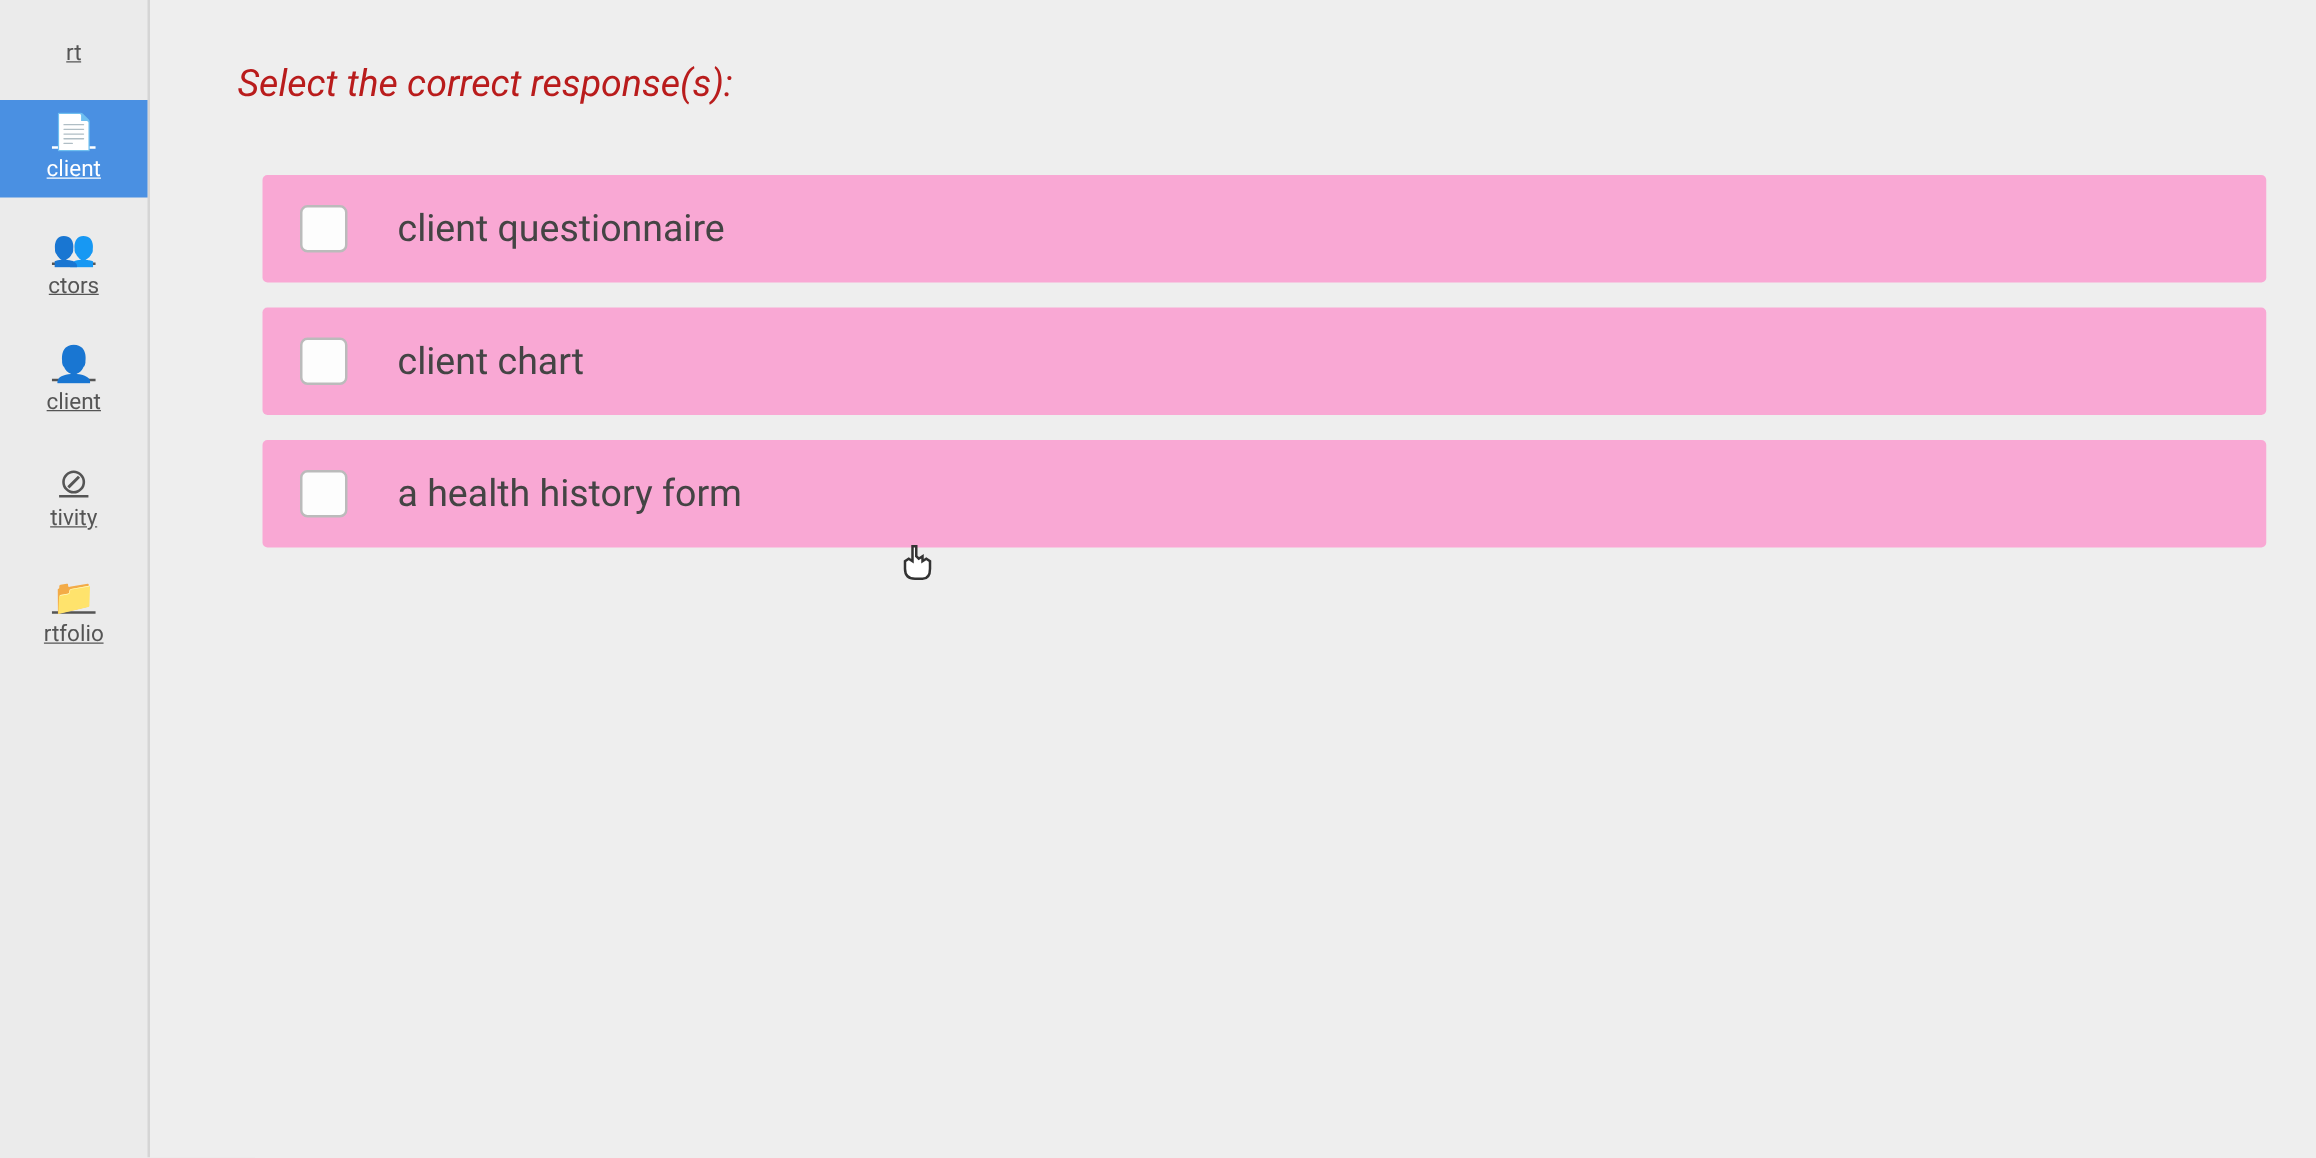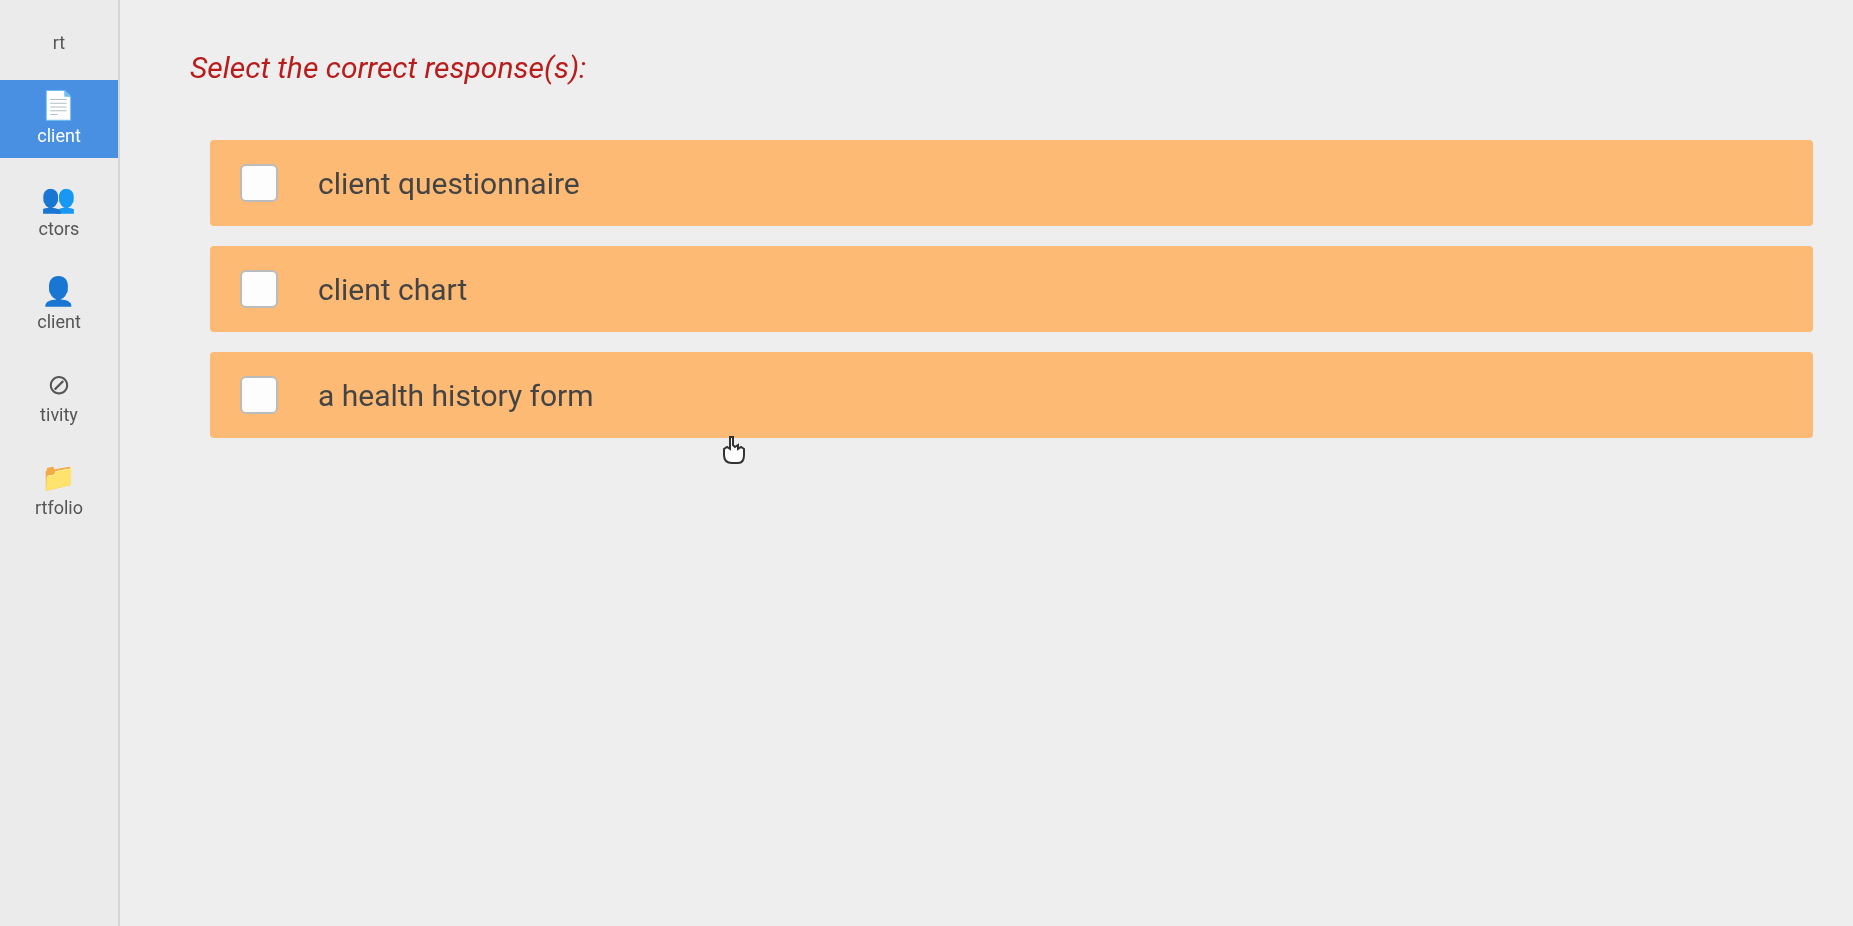--- a/index.html
+++ b/index.html
@@ -26,20 +26,21 @@
     }
     .sidebar-item {
       display: flex;
       flex-direction: column;
       align-items: center;
       padding: 12px 5px;
       font-size: 18px;
       color: #555;
       text-align: left;
       cursor: pointer;
+      text-decoration: underline;
     }
     .sidebar-item.active {
       background: #4a90e2;
       color: #fff;
     }
     .sidebar-icon {
       font-size: 28px;
       margin-bottom: 5px;
       line-height: 1;
     }
@@ -68,21 +69,21 @@
     }
     .options {
       display: flex;
       flex-direction: column;
       gap: 20px;
       padding-left: 30px;
     }
     .option-row {
       display: flex;
       align-items: center;
-      background: #fdba74;
+      background: #f9a8d4;
       padding: 24px 30px;
       border-radius: 4px;
       cursor: pointer;
     }
     .checkbox {
       width: 38px;
       height: 38px;
       border: 2px solid #bbb;
       border-radius: 6px;
       background: #fdfdfd;

